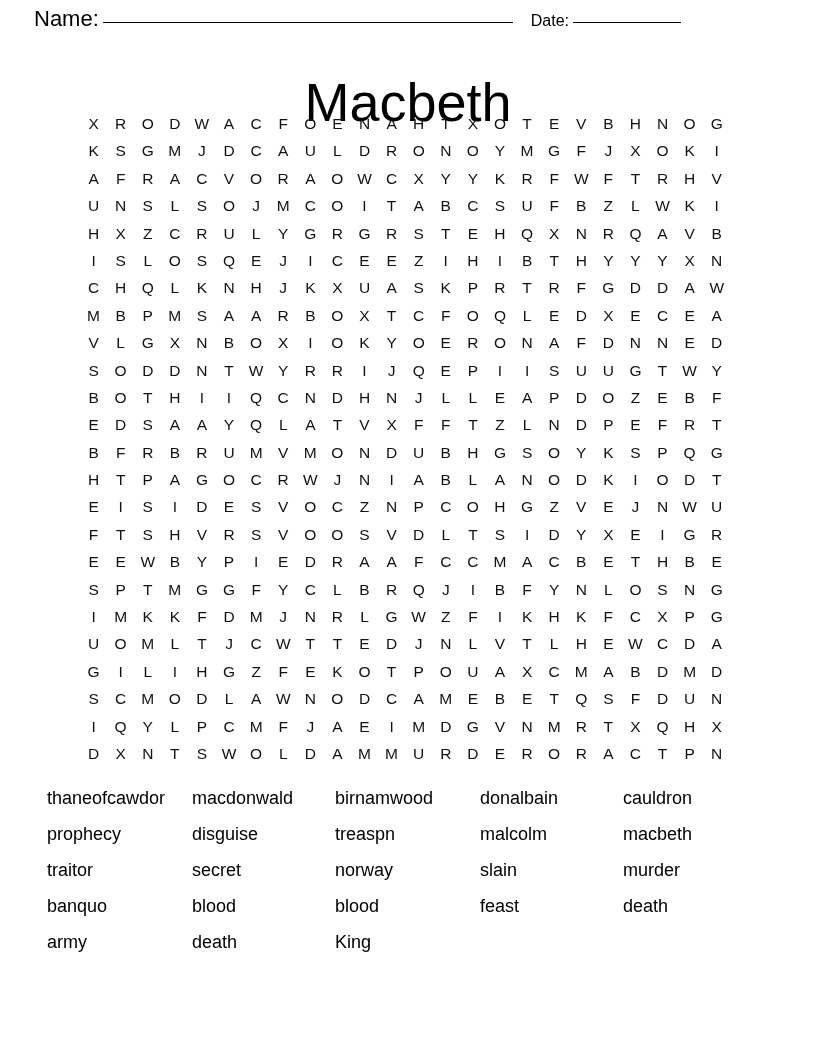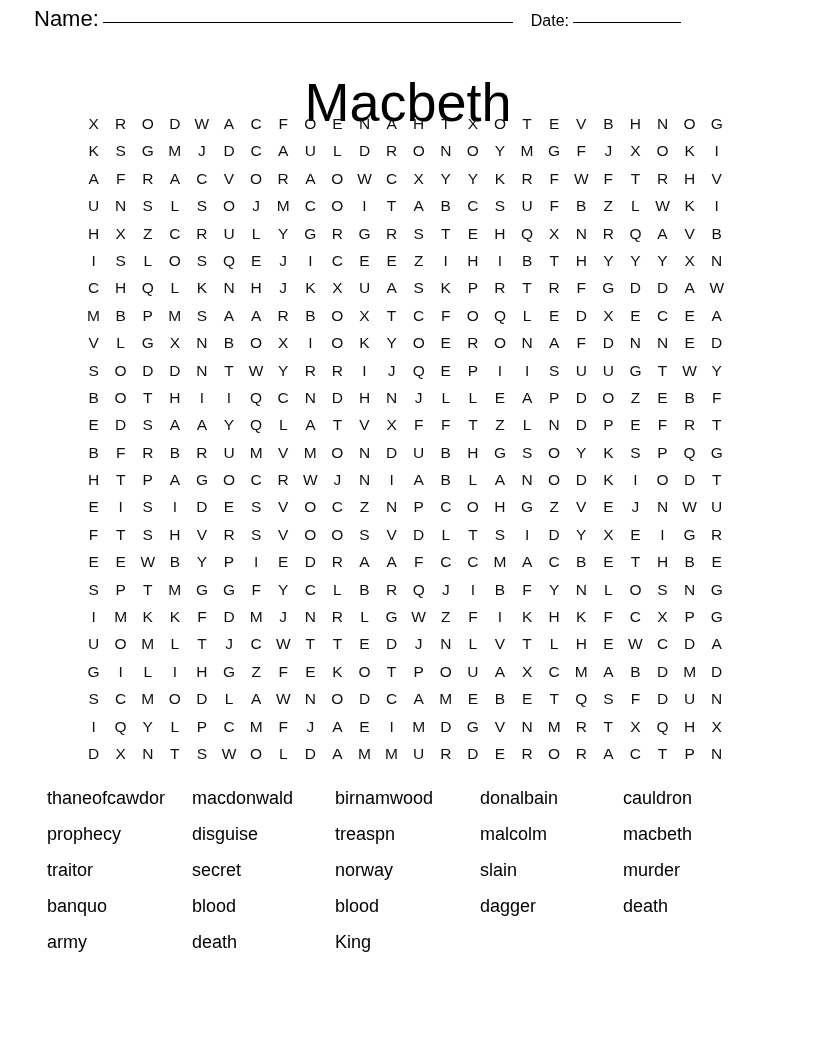--- a/index.html
+++ b/index.html
@@ -736,18 +736,18 @@
     <span class="word-item">malcolm</span>
     <span class="word-item">macbeth</span>
     <span class="word-item">traitor</span>
     <span class="word-item">secret</span>
     <span class="word-item">norway</span>
     <span class="word-item">slain</span>
     <span class="word-item">murder</span>
     <span class="word-item">banquo</span>
     <span class="word-item">blood</span>
     <span class="word-item">blood</span>
-    <span class="word-item">dagger</span>
+    <span class="word-item">feast</span>
     <span class="word-item">death</span>
     <span class="word-item">army</span>
     <span class="word-item">death</span>
     <span class="word-item">King</span>
   </div>
 
 </body></html>

